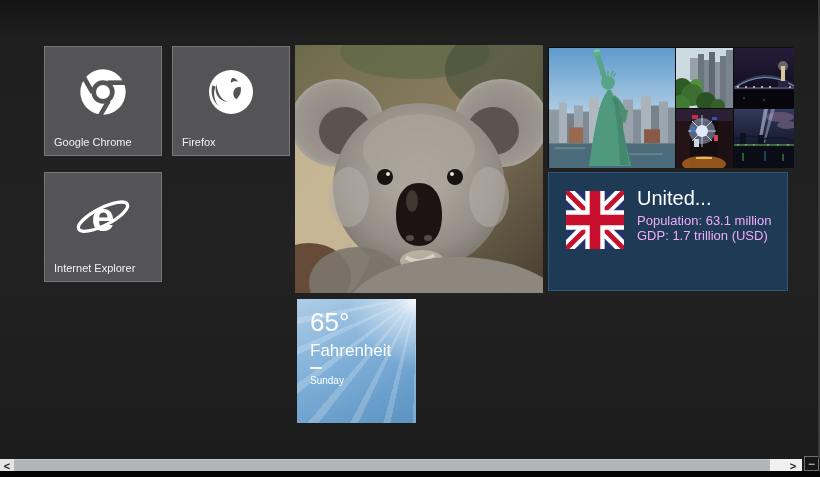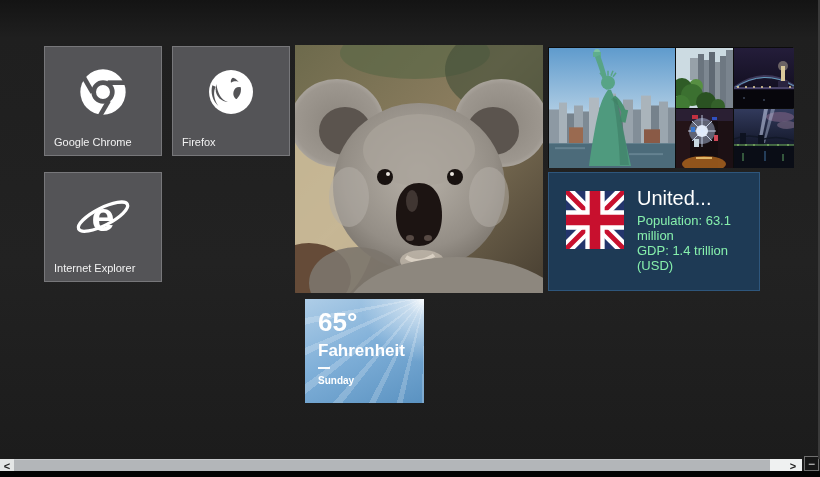--- a/index.html
+++ b/index.html
@@ -31,37 +31,36 @@
     position:absolute;left:548px;top:47px;width:245px;height:121px;cursor:pointer;
     display:grid;grid-template-columns:126px 57px 60px;grid-template-rows:60px 59px;
     gap:1px;background:#0c0c0c;border:1px solid #0c0c0c;box-sizing:border-box;
   }
   .collage-tile .cell{overflow:hidden;}
   .collage-tile .cell svg{display:block;width:100%;height:100%;}
   .collage-main{grid-row:1/3;}
 
   
   .country-tile{
-    position:absolute;left:548px;top:172px;width:212px;height:119px;box-sizing:border-box;
+    position:absolute;left:548px;top:172px;width:240px;height:119px;box-sizing:border-box;
     background:#1e3a55;border:1px solid #2e567c;color:#fff;cursor:pointer;
   }
   .country-tile .flag{position:absolute;left:17px;top:18px;width:58px;height:58px;}
   .country-tile .txt{position:absolute;left:88px;top:14px;}
   .country-title{font-size:20px;color:#ffffff;margin:0 0 3px 0;}
-  .country-line{font-size:13px;color:#86efac;line-height:15px;margin:0;}
+  .country-line{font-size:13px;color:#f0abfc;line-height:15px;margin:0;}
 
   
   .weather-tile{
-    position:absolute;left:305px;top:299px;width:119px;height:104px;box-sizing:border-box;
+    position:absolute;left:297px;top:299px;width:119px;height:124px;box-sizing:border-box;
     color:#fff;cursor:pointer;
     background:
       radial-gradient(circle at 100% 0%, rgba(255,255,255,0.95) 0%, rgba(255,255,255,0.55) 11%, rgba(255,255,255,0) 40%),
       repeating-conic-gradient(from 140deg at 101% -2%, rgba(255,255,255,0.20) 0deg 3deg, rgba(255,255,255,0) 3deg 13deg),
       linear-gradient(155deg,#aecde7 0%,#7fafd8 48%,#5a92c1 100%);
-    font-weight: bold;
   }
   .weather-tile .temp{position:absolute;left:13px;top:8px;font-size:26px;}
   .weather-tile .scale{position:absolute;left:13px;top:42px;font-size:17px;}
   .weather-tile .sep{position:absolute;left:13px;top:68px;width:12px;height:2px;background:#ffffff;opacity:.95;}
   .weather-tile .day{position:absolute;left:13px;top:76px;font-size:10px;}
 
   
   .scroll-track{position:absolute;left:0;top:459px;width:802px;height:13px;background:#eff1f1;}
   .scroll-thumb{position:absolute;left:14px;top:0;width:756px;height:13px;background:#b3b6b9;box-shadow:inset 0 1px 0 #c6c9cb;}
   .scroll-btn{
@@ -335,21 +334,21 @@
           <path d="M0,30 L60,30"></path>
         </g>
       <g stroke="#c8102e" stroke-width="11">
           <path d="M30,0 L30,60"></path>
           <path d="M0,30 L60,30"></path>
         </g>
     </svg>
     <div class="txt">
       <div class="country-title">United...</div>
       <p class="country-line">Population: 63.1 million</p>
-      <p class="country-line">GDP: 1.4 trillion (USD)</p>
+      <p class="country-line">GDP: 1.7 trillion (USD)</p>
     </div>
   </div>
 
   <div class="weather-tile">
     <div class="temp">65°</div>
     <div class="scale">Fahrenheit</div>
     <div class="sep"></div>
     <div class="day">Sunday</div>
   </div>
 

